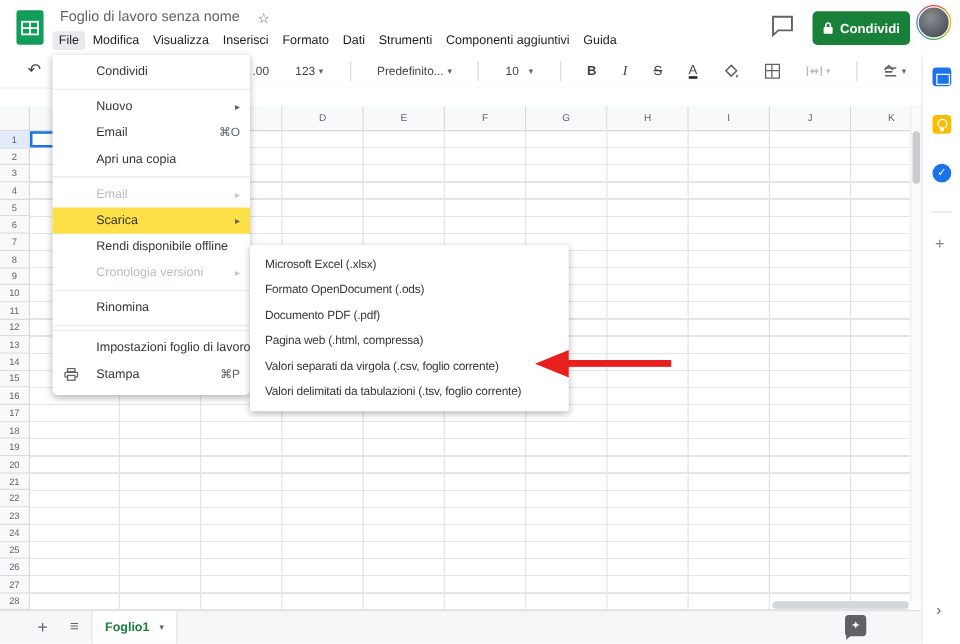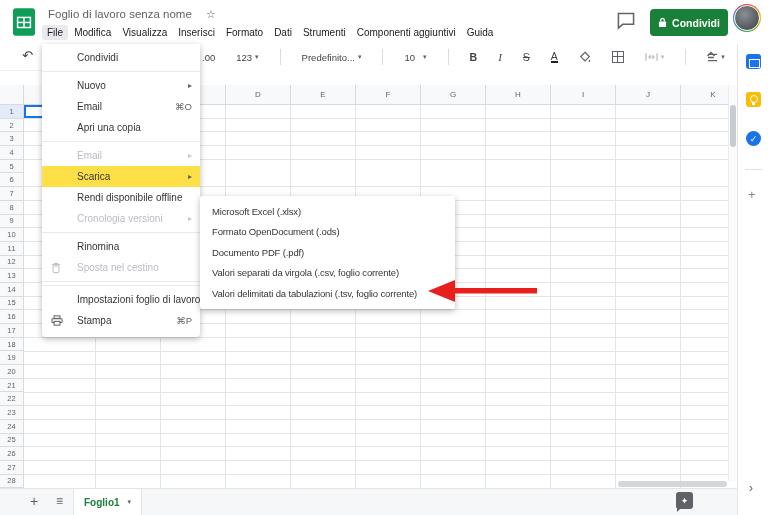--- a/index.html
+++ b/index.html
@@ -349,29 +349,20 @@
       <div class="menu-item disabled">
         <div class="mi-icon"></div>
         <div class="mi-label">Cronologia versioni</div>
         <div class="mi-caret">▸</div>
       </div>
       <div class="menu-sep"></div>
       <div class="menu-item">
         <div class="mi-icon"></div>
         <div class="mi-label">Rinomina</div>
       </div>
-      <div class="menu-item disabled">
-        <div class="mi-icon">
-          <svg width="10" height="12" viewBox="0 0 12 14">
-            <path d="M1 3h10M4 3V1.5h4V3" stroke="#b8bdc4" fill="none" stroke-width="1.2"></path>
-            <rect x="2.5" y="4.5" width="7" height="8" rx="1" fill="none" stroke="#b8bdc4" stroke-width="1.2"></rect>
-          </svg>
-        </div>
-        <div class="mi-label">Sposta nel cestino</div>
-      </div>
       <div class="menu-sep"></div>
       <div class="menu-sep"></div>
       <div class="menu-item">
         <div class="mi-icon"></div>
         <div class="mi-label">Impostazioni foglio di lavoro</div>
       </div>
       <div class="menu-item">
         <div class="mi-icon">
           <svg width="12" height="11" viewBox="0 0 14 13">
             <rect x="3.5" y="1" width="7" height="3" fill="none" stroke="#5f6368" stroke-width="1.2"></rect>
@@ -381,20 +372,21 @@
         </div>
         <div class="mi-label">Stampa</div>
         <div class="mi-shortcut">⌘P</div>
       </div>
     </div>
 
   <div class="submenu" id="downloadMenu">
       <div class="sub-item">Microsoft Excel (.xlsx)</div>
       <div class="sub-item">Formato OpenDocument (.ods)</div>
       <div class="sub-item">Documento PDF (.pdf)</div>
+      <div class="sub-item">Pagina web (.html, compressa)</div>
       <div class="sub-item">Valori separati da virgola (.csv, foglio corrente)</div>
       <div class="sub-item">Valori delimitati da tabulazioni (.tsv, foglio corrente)</div>
     </div>
 
   <svg class="arrow-svg" width="118" height="28" viewBox="0 0 118 28">
     <rect x="26" y="11" width="87" height="5.5" fill="#e8201d"></rect>
     <polygon points="4,14 31,3 31,25" fill="#e8201d"></polygon>
   </svg>
 
 </div>

